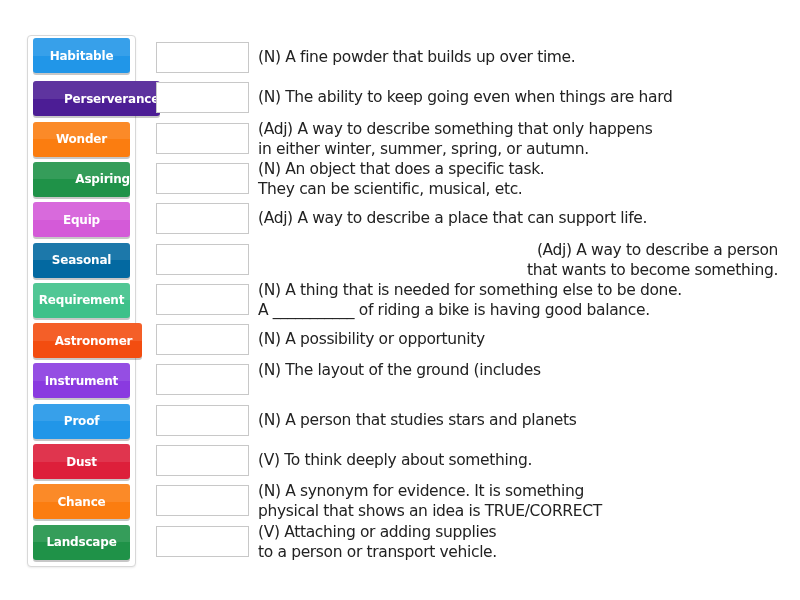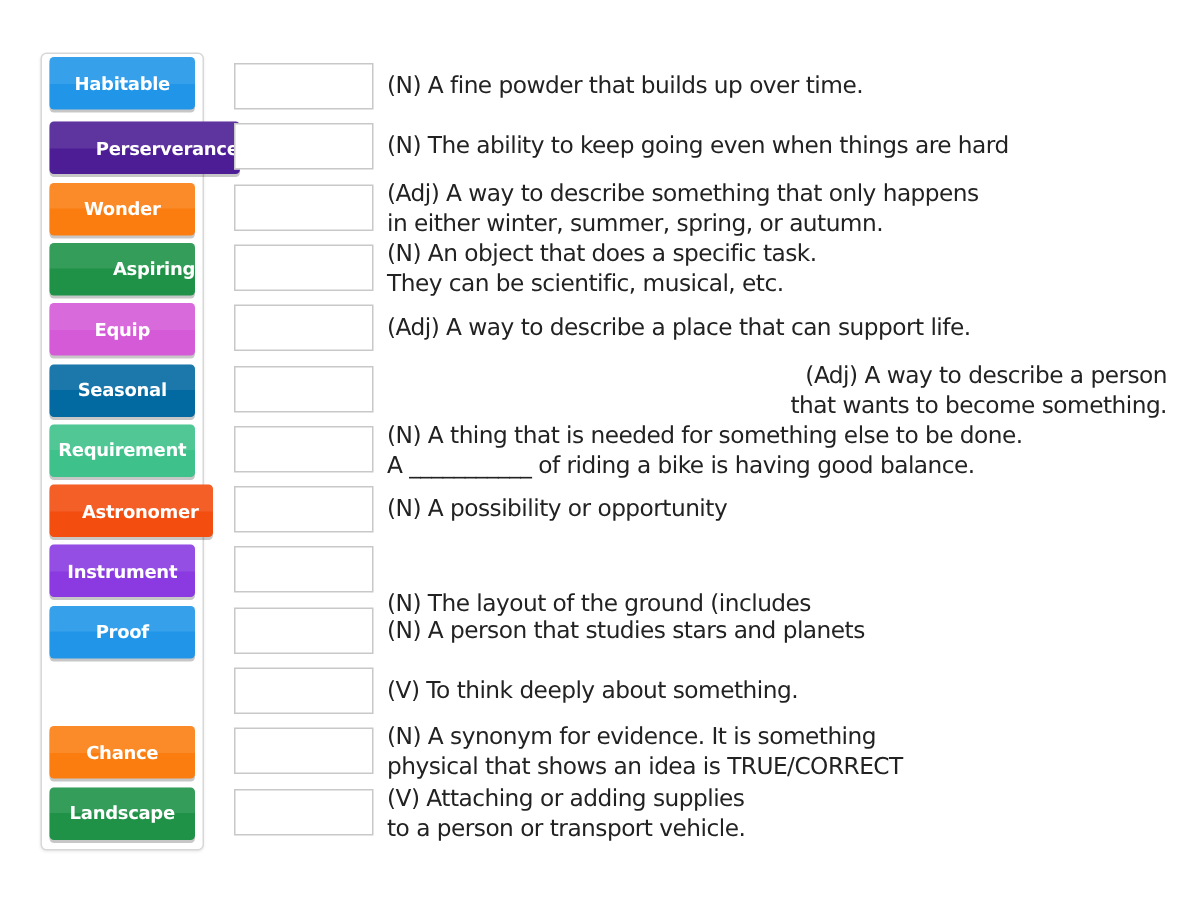--- a/index.html
+++ b/index.html
@@ -63,20 +63,23 @@
     </div>
     <div class="tile" style="top: 287.1px; background: rgb(243, 77, 16); padding-left: 12px;">
       <span>Astronomer</span>
     </div>
     <div class="tile" style="top: 327.4px; background: rgb(138, 58, 224);">
       <span>Instrument</span>
     </div>
     <div class="tile" style="top: 367.7px; background: rgb(33, 150, 232);">
       <span>Proof</span>
     </div>
+    <div class="tile" style="top: 408px; background: rgb(221, 31, 58);">
+      <span>Dust</span>
+    </div>
     <div class="tile" style="top: 448.3px; background: rgb(251, 125, 16);">
       <span>Chance</span>
     </div>
     <div class="tile" style="top: 488.6px; background: rgb(31, 146, 72);">
       <span>Landscape</span>
     </div>
   </div>
 <div id="rows">
     <div class="drop-box" style="top: 42px;"></div>
     <div class="definition" style="top: 47px;">
@@ -108,21 +111,21 @@
     <div class="drop-box" style="top: 283.8px;"></div>
     <div class="definition" style="top: 279.8px;">
       <span class="line">(N) A thing that is needed for something else to be done.</span>
       <span class="line">A ___________ of riding a bike is having good balance.</span>
     </div>
     <div class="drop-box" style="top: 324.1px;"></div>
     <div class="definition" style="top: 329.1px;">
       <span class="line">(N) A possibility or opportunity</span>
     </div>
     <div class="drop-box" style="top: 364.4px;"></div>
-    <div class="definition" style="top: 360.4px; margin-top: 32px;">
+    <div class="definition" style="top: 360.4px;">
       <span class="line">(N) The layout of the ground (includes</span>
     </div>
     <div class="drop-box" style="top: 404.7px;"></div>
     <div class="definition" style="top: 409.7px;">
       <span class="line">(N) A person that studies stars and planets</span>
     </div>
     <div class="drop-box" style="top: 445px;"></div>
     <div class="definition" style="top: 450px;">
       <span class="line">(V) To think deeply about something.</span>
     </div>

